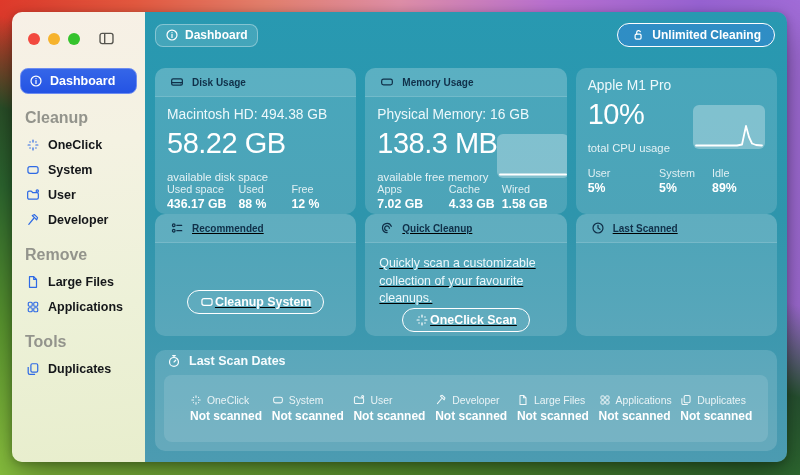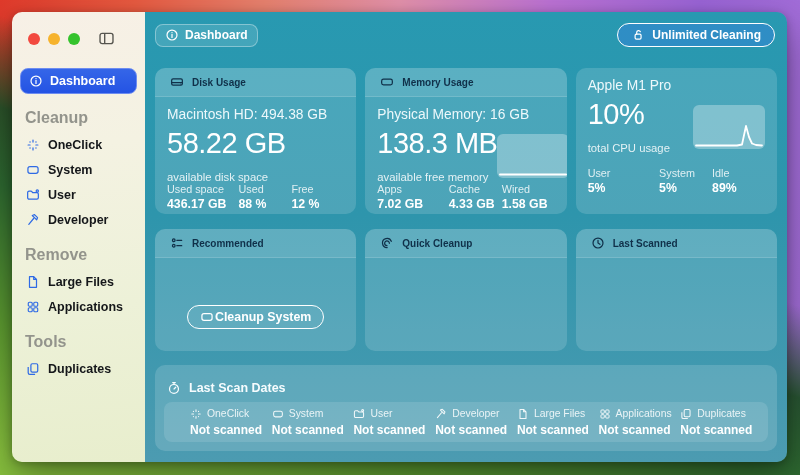--- a/index.html
+++ b/index.html
@@ -18,42 +18,42 @@
   .section-label{font-size:16px;color:#93948c;font-weight:700;margin:15px 5px 7px;}
   .nav-item{display:flex;align-items:center;gap:8px;color:#15171a;font-size:12.5px;font-weight:600;padding:4px 6px;margin-bottom:3px;}
   .nav-item .ic{color:#2e6ae5;}
   
   .main{flex:1;background:linear-gradient(180deg,#2899b1 0%,#2e95ac 45%,#4c9bb1 100%);padding:9px 10px 11px;display:flex;flex-direction:column;box-sizing:border-box;min-width:0;}
   .main-header{display:flex;align-items:center;justify-content:space-between;height:28px;}
   .crumb{display:inline-flex;align-items:center;gap:6px;background:rgba(255,255,255,.13);border:1px solid rgba(255,255,255,.35);border-radius:8px;padding:3.5px 9px;color:#fff;font-size:12px;font-weight:700;}
   .upsell{display:inline-flex;align-items:center;gap:7px;background:rgba(52,133,214,.55);border:1.5px solid #fdfeff;border-radius:999px;padding:4px 13px;color:#fff;font-size:12px;font-weight:700;margin-right:2px;cursor:pointer;}
   .grid{display:grid;grid-template-columns:1fr 1fr 1fr;gap:9px;}
   .row1{margin-top:19px;}
-  .row2{margin-top:15px;}
+  .row2{text-decoration:underline;}
   .card{background:rgba(255,255,255,.15);border-radius:10px;overflow:hidden;display:flex;flex-direction:column;min-width:0;}
   .row1 .card{height:146px;}
   .row2 .card{height:122px;}
   .card-h{display:flex;align-items:center;gap:8px;padding:7px 15px;background:rgba(255,255,255,.10);border-bottom:1px solid rgba(255,255,255,.14);color:#103049;font-size:10px;font-weight:700;}
   .card-h .ic{color:#103049;}
   .card-b{padding:8px 12px 19px;display:flex;flex-direction:column;flex:1;min-height:0;}
   .subtitle{color:#ecf8fb;font-size:13.8px;margin:2px 0 7px;white-space:nowrap;}
   .big-row{display:flex;align-items:center;justify-content:space-between;}
   .big{color:#fff;font-size:29px;font-weight:400;line-height:1.02;letter-spacing:-.5px;white-space:nowrap;}
   .caption{color:rgba(255,255,255,.85);font-size:11.3px;margin-top:12px;white-space:nowrap;}
   .graph{width:72px;height:44px;background:rgba(255,255,255,.30);border-radius:6px;margin-top:1px;flex:0 0 auto;}
   .stats{display:flex;margin-top:auto;}
   .stat{flex:1;min-width:0;}
   .stat:first-child{flex:1.35;}
   .stat-l{color:rgba(255,255,255,.82);font-size:10.8px;white-space:nowrap;}
   .stat-v{color:#fff;font-size:12.3px;font-weight:700;margin-top:2px;white-space:nowrap;}
   .desc{color:#eef9fc;font-size:12.4px;line-height:1.42;margin:4px 2px 0;}
   .btn{align-self:center;display:inline-flex;align-items:center;gap:1px;border:1.5px solid #fff;border-radius:999px;padding:4px 12px;color:#fff;font-size:12.4px;font-weight:700;margin-top:auto;margin-bottom:3px;background:rgba(255,255,255,.06);cursor:pointer;white-space:nowrap;}
   
   .scan{margin-top:14px;flex:1;display:flex;flex-direction:column;background:rgba(255,255,255,.15);border-radius:10px;min-height:0;}
-  .scan-h{display:flex;align-items:center;gap:8px;padding:16px 12px 5px;color:#f6fcfe;font-size:12.5px;font-weight:700;}
+  .scan-h{display:flex;align-items:center;gap:8px;padding:4px 12px 5px;color:#f6fcfe;font-size:12.5px;font-weight:700;}
   .scan-h .ic{color:#f6fcfe;}
   .scan-body{margin:2px 9px 9px;background:rgba(255,255,255,.12);border-radius:8px;flex:1;display:flex;align-items:center;padding:0 6px 0 26px;}
   .scan-item{flex:1;min-width:0;}
   .scan-top{display:flex;align-items:center;gap:5px;color:rgba(255,255,255,.85);font-size:10.4px;white-space:nowrap;}
   .scan-top .ic12{color:rgba(255,255,255,.9);}
   .scan-status{color:#fff;font-weight:700;font-size:12px;margin-top:3px;white-space:nowrap;}
   
   .ic{width:14px;height:14px;flex:0 0 auto;}
   .ic12{width:12px;height:12px;flex:0 0 auto;}
   .ic16{width:17px;height:17px;flex:0 0 auto;}
@@ -385,20 +385,29 @@
           </div>
         </div>
 
         <div class="card">
           <div class="card-h">
             <svg class="ic">
                 <use href="#i-swirl"></use>
               </svg>
             <span>Quick Cleanup</span>
           </div>
+          <div class="card-b">
+            <div class="desc">Quickly scan a customizable collection of your favourite cleanups.</div>
+            <span class="btn">
+              <svg class="ic">
+                  <use href="#i-sparkle"></use>
+                </svg>
+              <span>OneClick Scan</span>
+            </span>
+          </div>
         </div>
 
         <div class="card">
           <div class="card-h">
             <svg class="ic">
                 <use href="#i-clock"></use>
               </svg>
             <span>Last Scanned</span>
           </div>
         </div>

